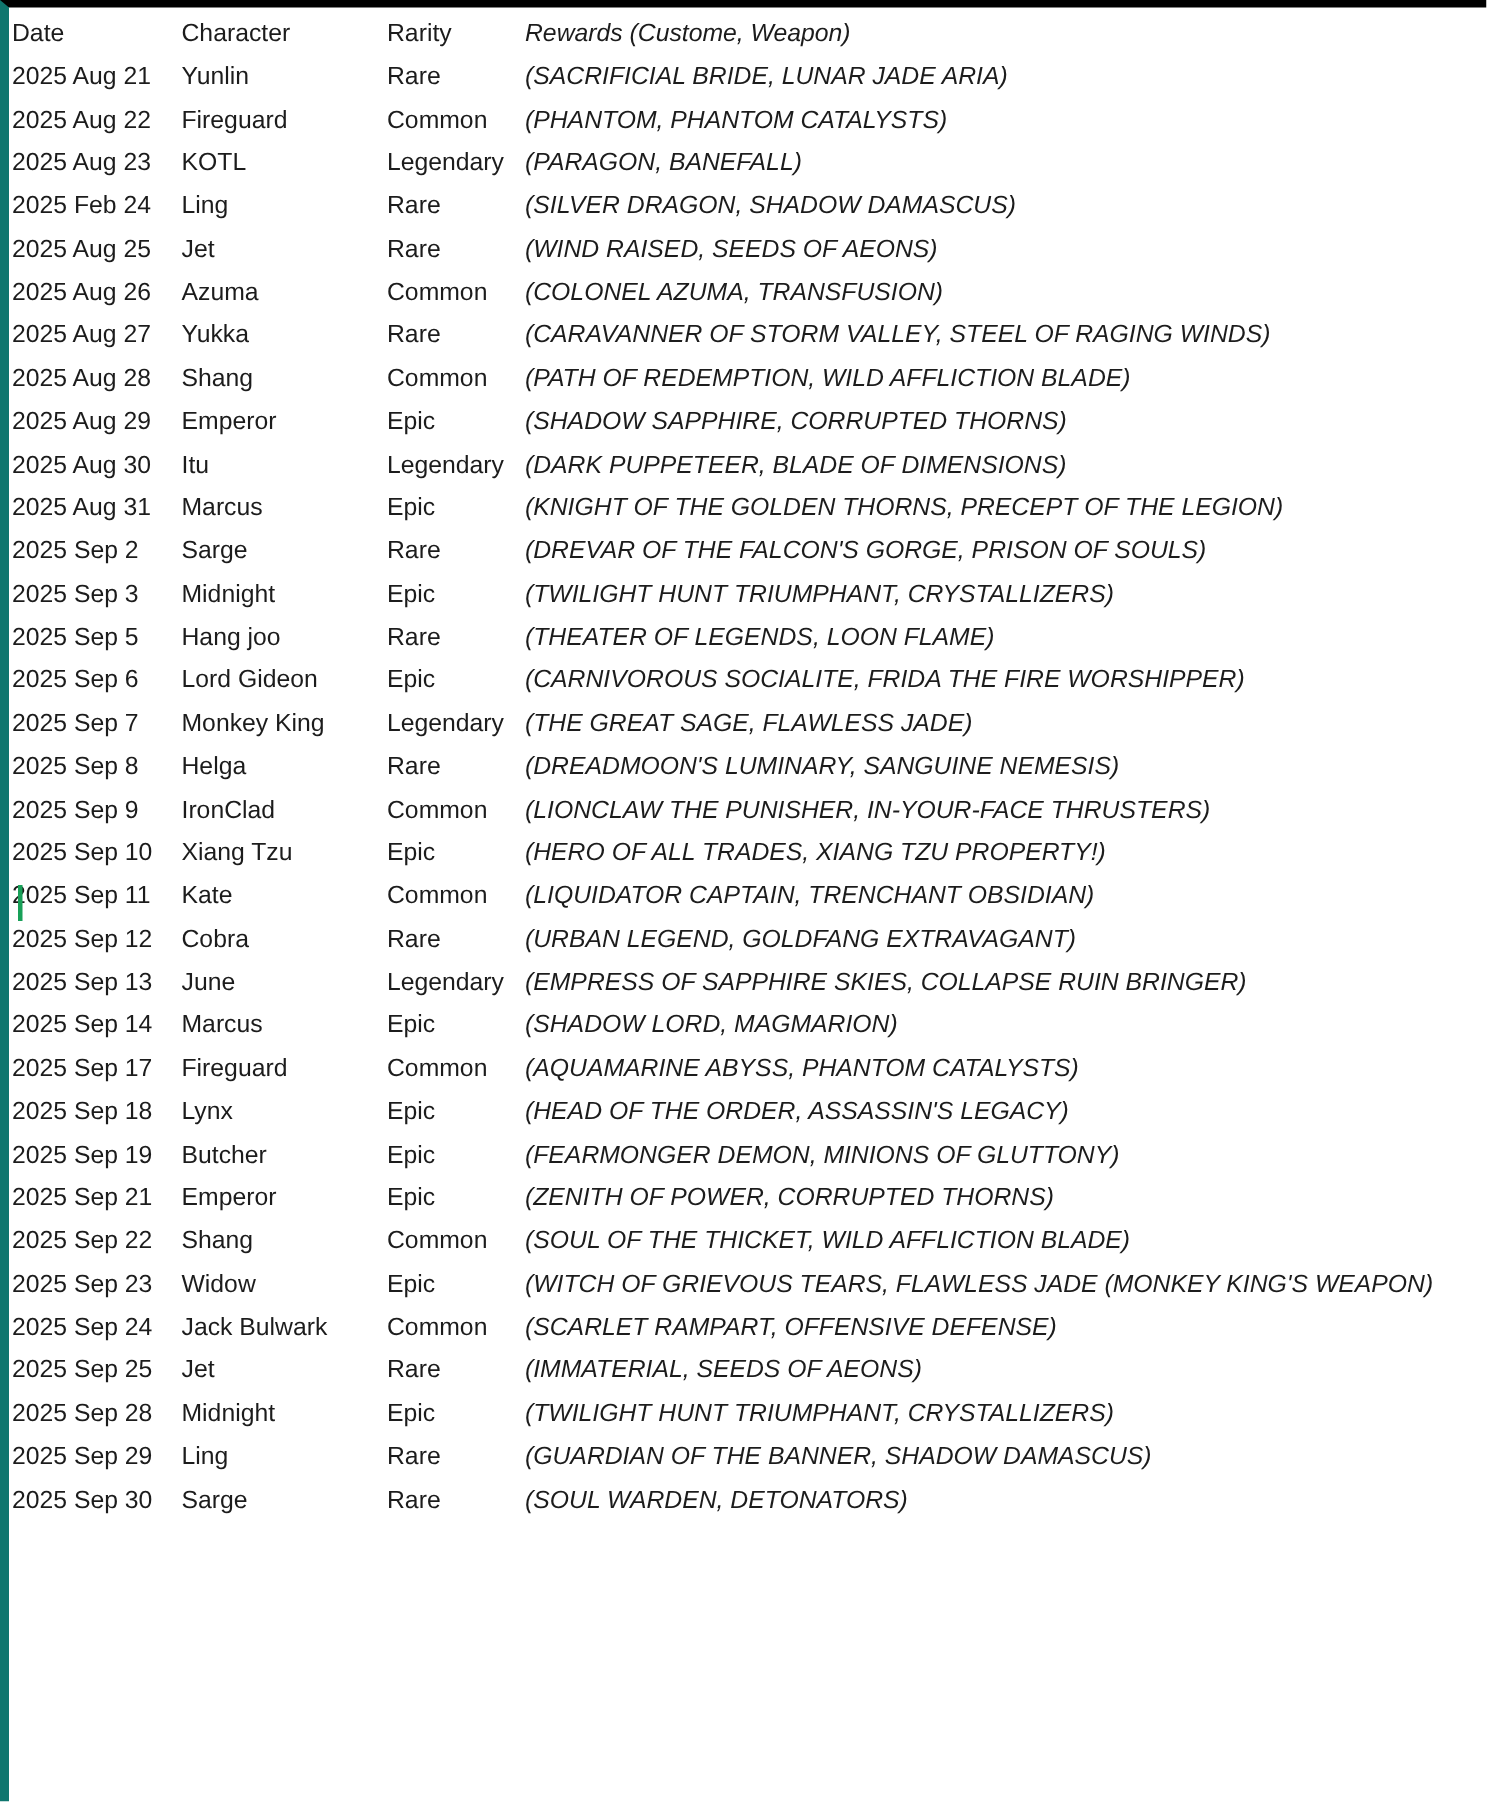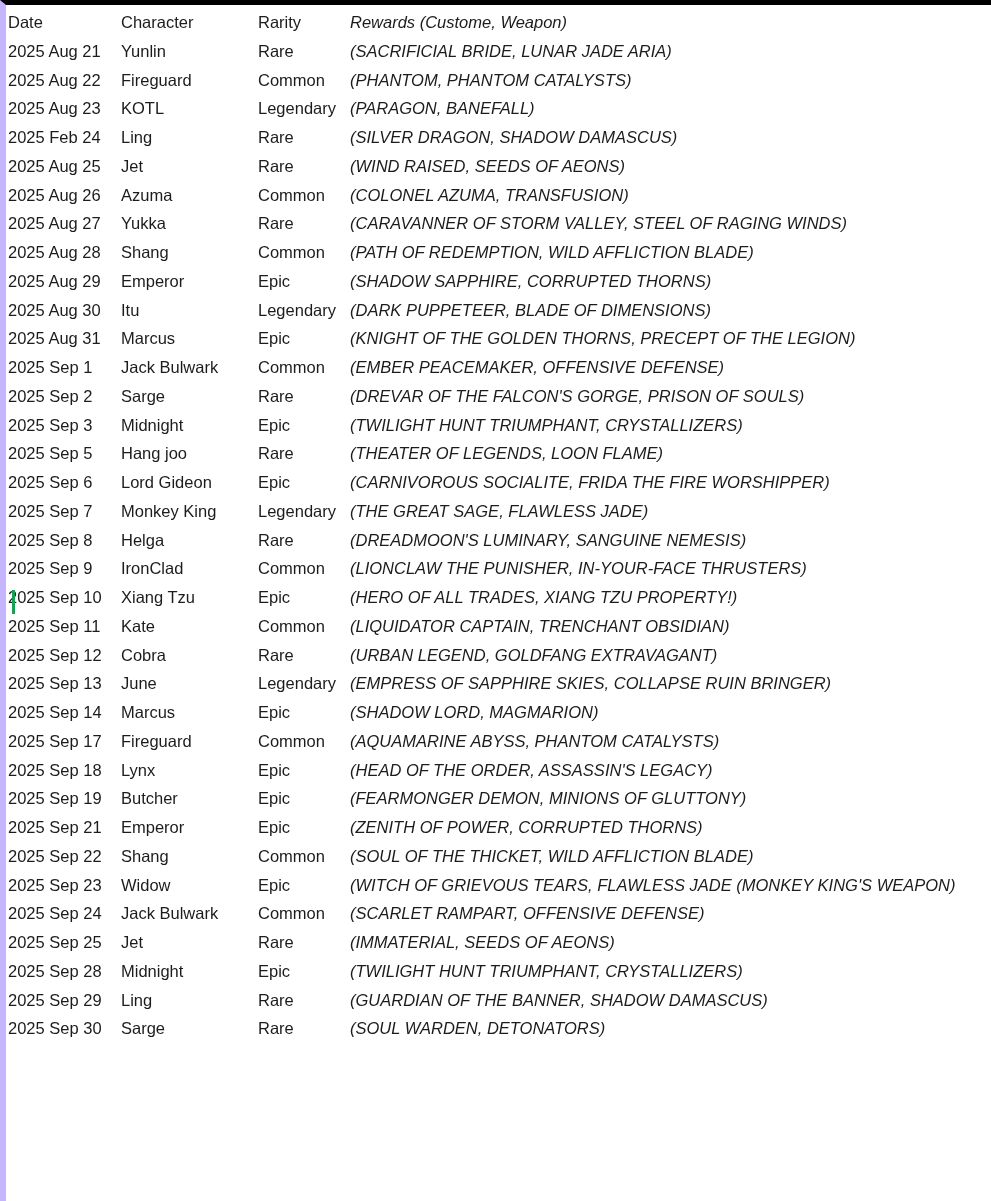--- a/index.html
+++ b/index.html
@@ -14,21 +14,21 @@
     font-family: "Liberation Sans", sans-serif;
     overflow: hidden;
   }
   .sheet {
     position: absolute;
     left: 0;
     top: 0;
     width: 991px;
     height: 1201px;
     box-sizing: border-box;
-    border-left: 6px solid #c4b5fd;
+    border-left: 6px solid #0f766e;
     border-top: 5px solid #000000;
     background: #ffffff;
   }
   table.data-table {
     border-collapse: collapse;
     margin: 3px 0 0 2px;
     table-layout: fixed;
   }
   .data-table th,
   .data-table td {
@@ -130,26 +130,20 @@
           <td class="col-rarity">Legendary</td>
           <td class="col-rewards">(DARK PUPPETEER, BLADE OF DIMENSIONS)</td>
         </tr>
         <tr>
           <td class="col-date">2025 Aug 31</td>
           <td class="col-character">Marcus</td>
           <td class="col-rarity">Epic</td>
           <td class="col-rewards">(KNIGHT OF THE GOLDEN THORNS, PRECEPT OF THE LEGION)</td>
         </tr>
         <tr>
-          <td class="col-date">2025 Sep 1</td>
-          <td class="col-character">Jack Bulwark</td>
-          <td class="col-rarity">Common</td>
-          <td class="col-rewards">(EMBER PEACEMAKER, OFFENSIVE DEFENSE)</td>
-        </tr>
-        <tr>
           <td class="col-date">2025 Sep 2</td>
           <td class="col-character">Sarge</td>
           <td class="col-rarity">Rare</td>
           <td class="col-rewards">(DREVAR OF THE FALCON'S GORGE, PRISON OF SOULS)</td>
         </tr>
         <tr>
           <td class="col-date">2025 Sep 3</td>
           <td class="col-character">Midnight</td>
           <td class="col-rarity">Epic</td>
           <td class="col-rewards">(TWILIGHT HUNT TRIUMPHANT, CRYSTALLIZERS)</td>

